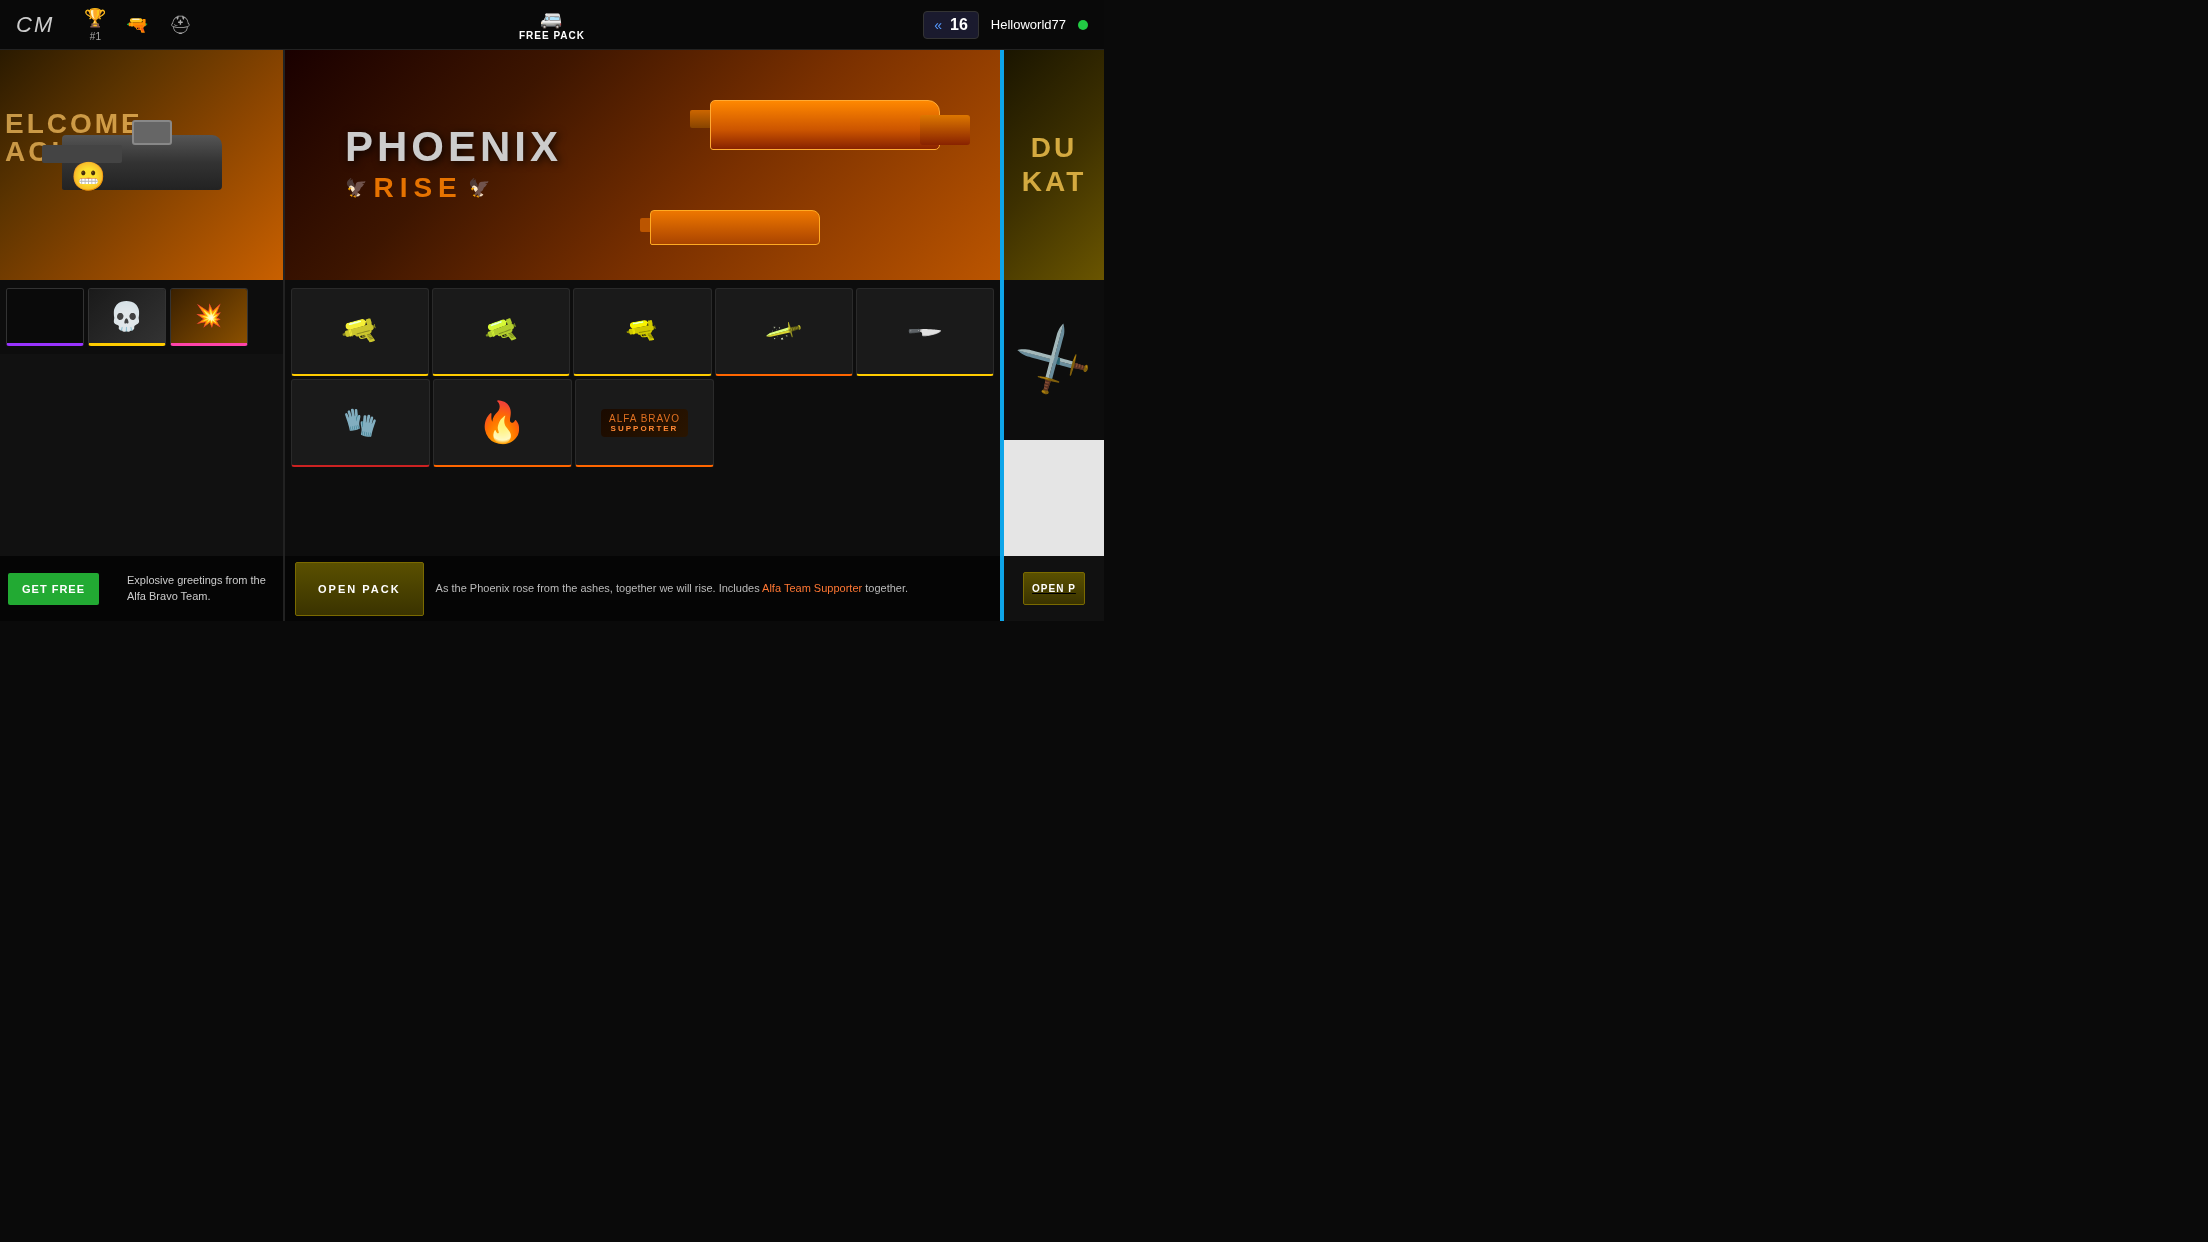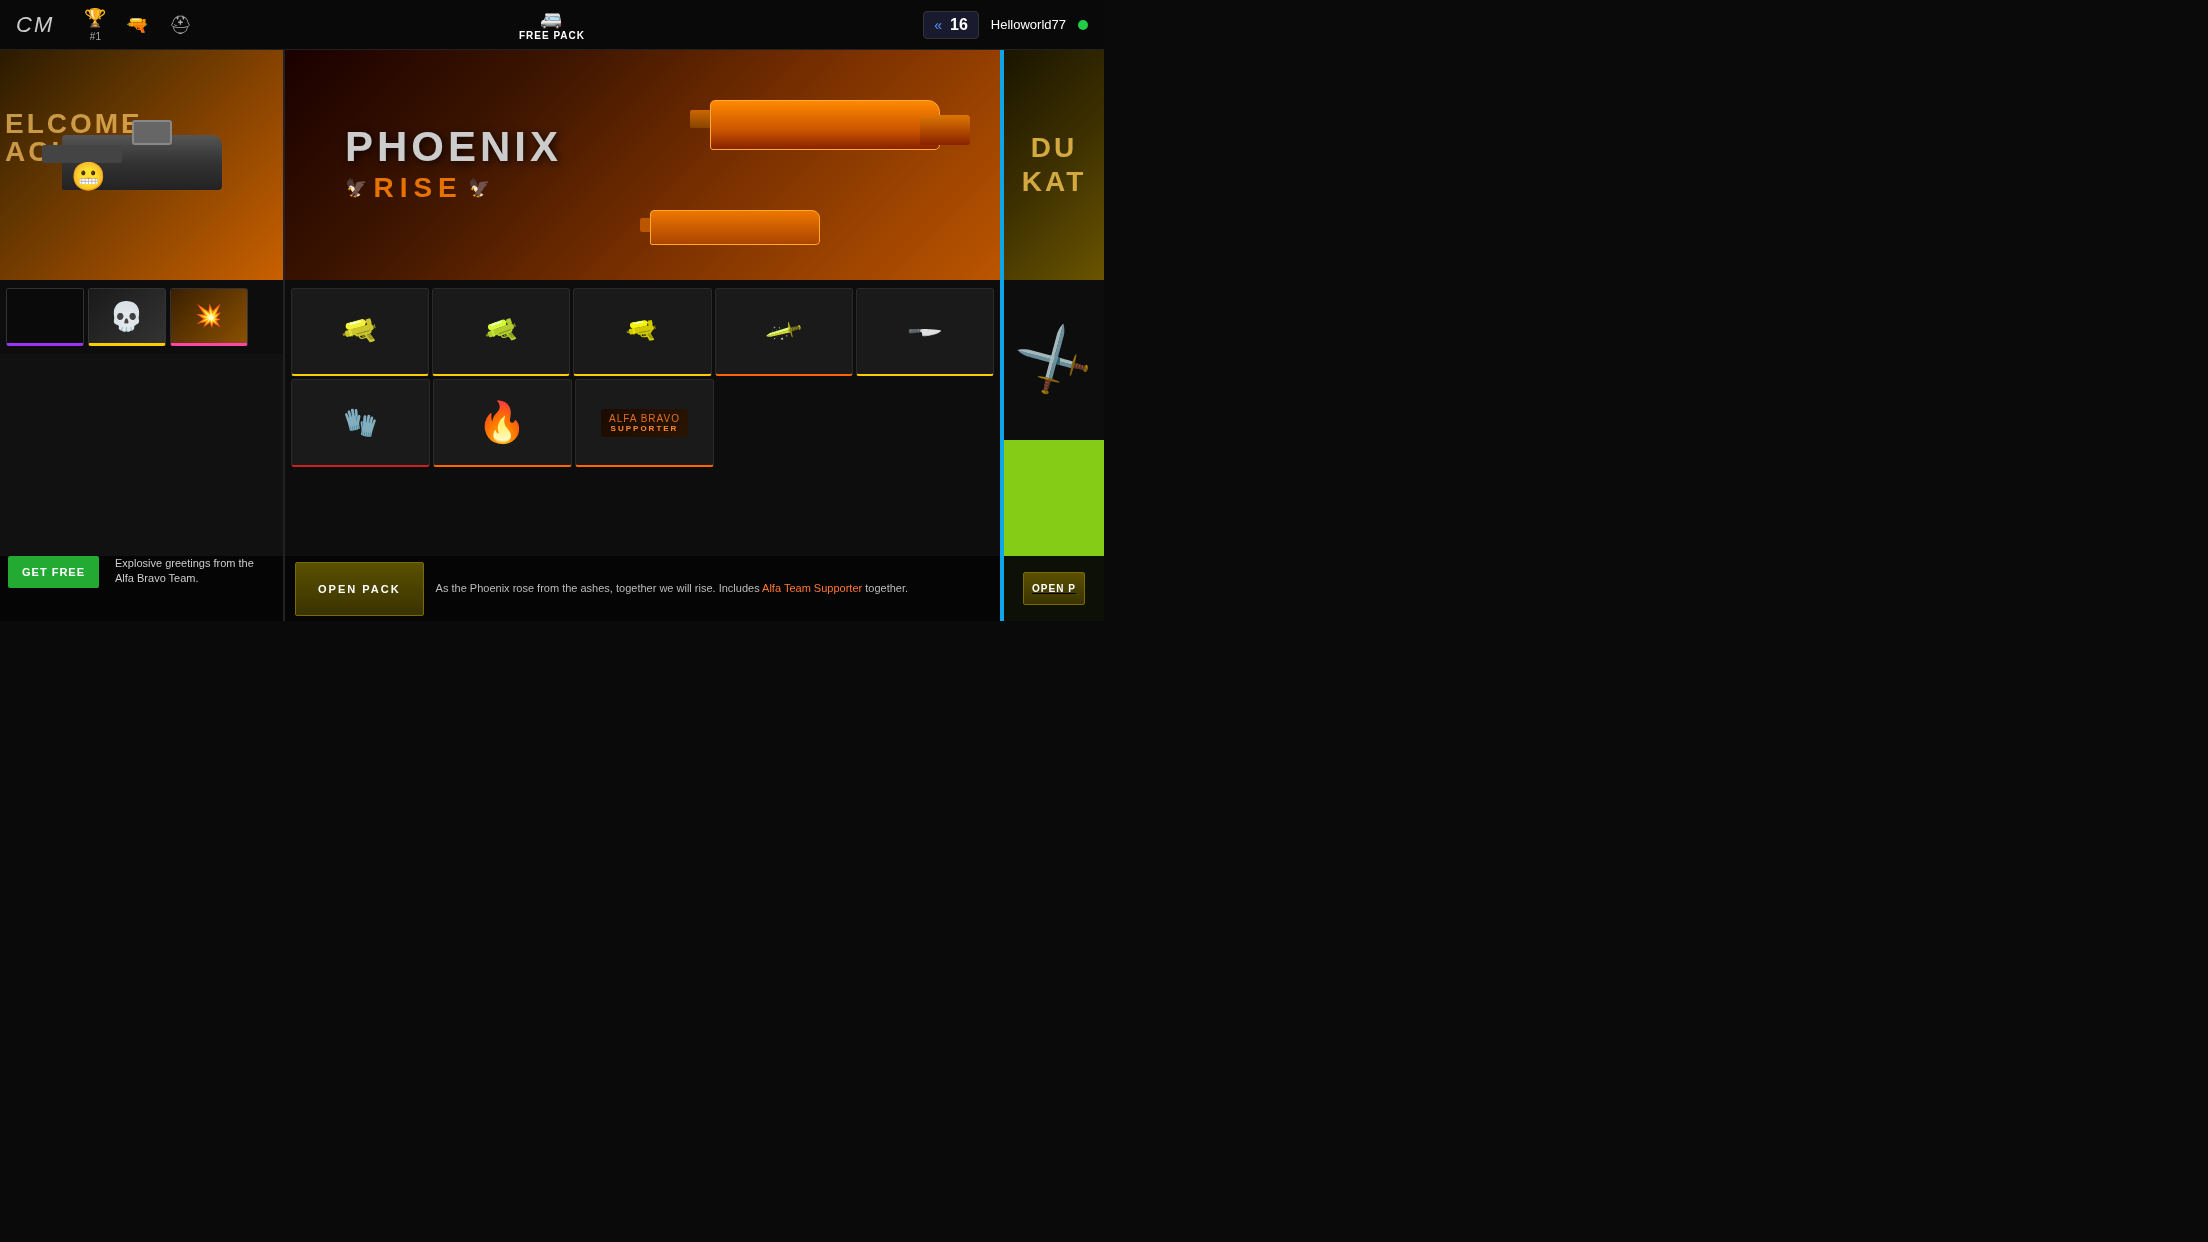--- a/index.html
+++ b/index.html
@@ -230,22 +230,22 @@
       height: 100%;
       background: #0a0a0a;
     }
     .left-panel-bottom {
       position: absolute;
       bottom: 0;
       left: 0; right: 0;
       height: 65px;
       background: rgba(5,5,5,0.95);
       display: flex;
-      align-items: flex-start;
-      gap: 16px;
+      align-items: center;
+      gap: 28px;
       padding: 0 8px;
     }
     .btn-get-free {
       background: #22aa33;
       color: #fff;
       font-size: 11px;
       font-weight: 900;
       padding: 10px 14px;
       border: none;
       cursor: pointer;
@@ -470,21 +470,21 @@
     }
     .center-desc .highlight {
       color: #ff7733;
       cursor: pointer;
     }
 
     
     .right-panel {
       width: 100px;
       min-width: 100px;
-      background: #84cc16;
+      background: #e5e5e5;
       overflow: hidden;
       position: relative;
     }
     .right-banner {
       width: 100%;
       height: 230px;
       background: linear-gradient(135deg, #1a1500 0%, #3d3000 50%, #6a5500 100%);
       display: flex;
       align-items: center;
       justify-content: center;

